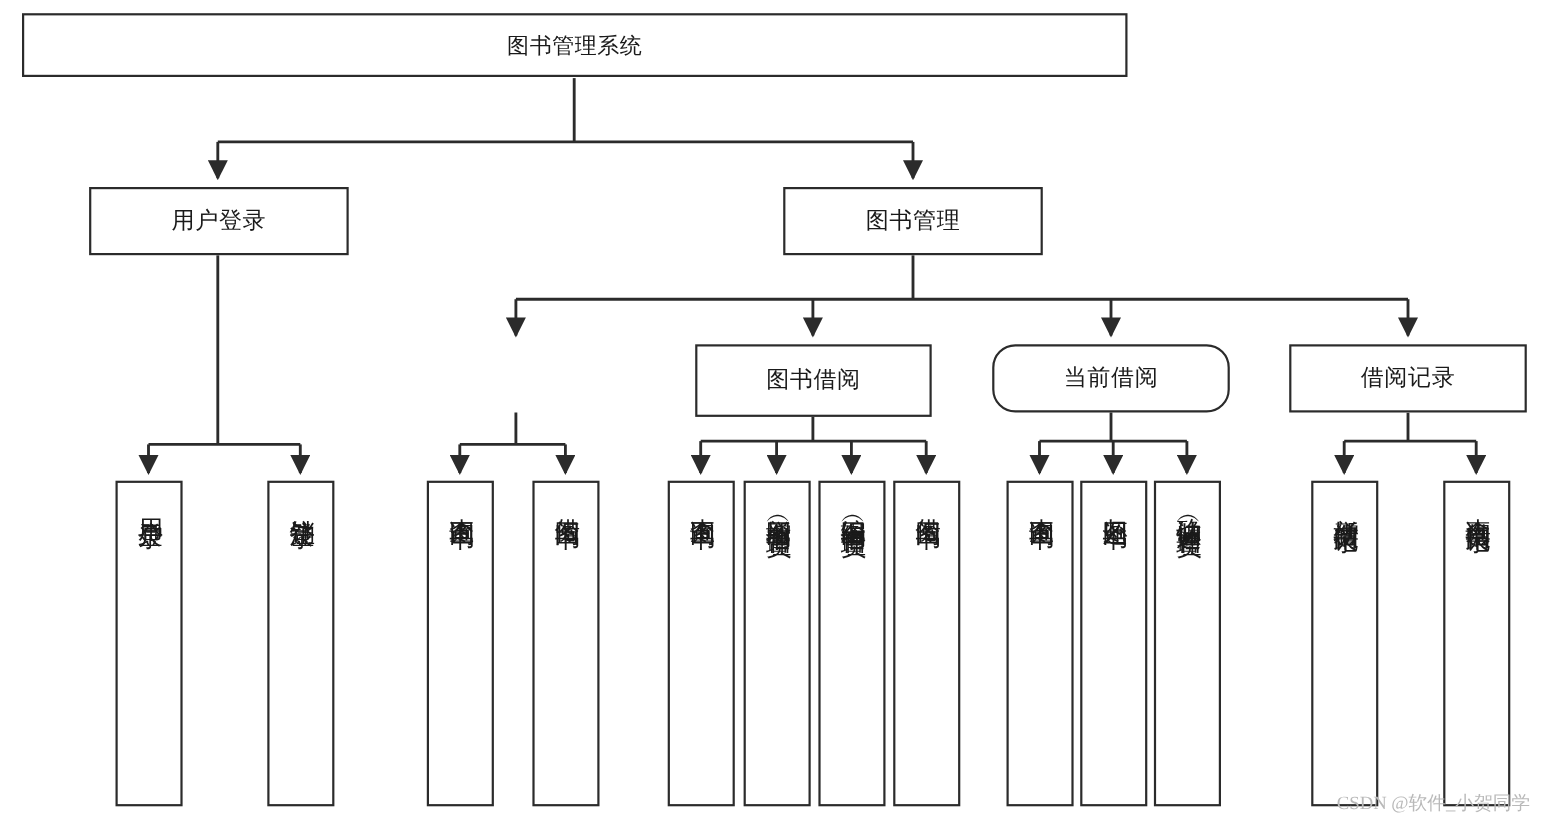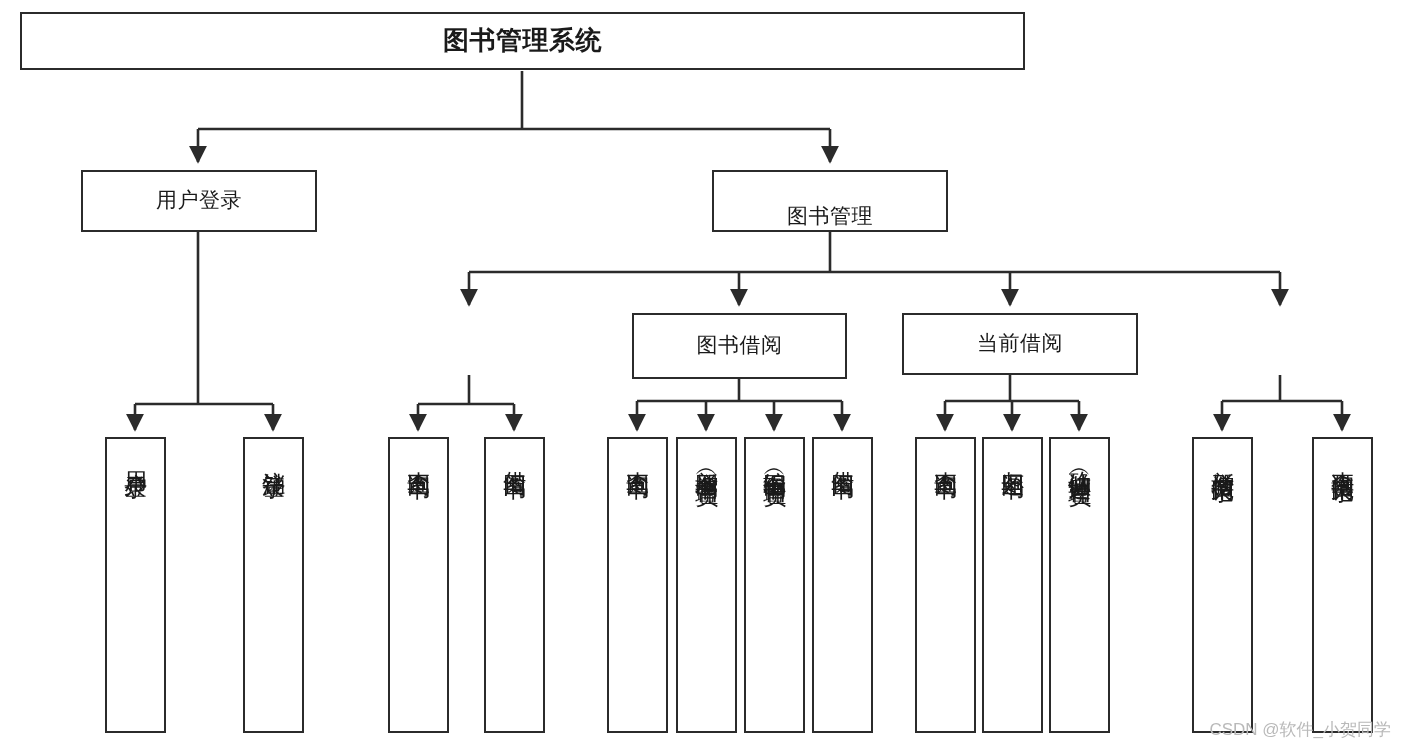--- a/index.html
+++ b/index.html
@@ -42,22 +42,21 @@
     text-align: center;
     line-height: 1.22;
     letter-spacing: 0.5px;
   }
   
   .node.h .lbl {
     font-size: 21px;
     white-space: nowrap;
   }
   .node.root .lbl {
-    font-size: 26px;
-    font-weight: bold;
+    font-size: 20px;
   }
   
   .node.v {
     align-items: flex-start;
     justify-content: center;
     padding-top: 14px;
   }
   .node.v .lbl {
     writing-mode: vertical-rl;
     text-orientation: upright;
@@ -67,21 +66,21 @@
     white-space: nowrap;
   }
   .watermark {
     position: absolute;
     right: 14px;
     bottom: 6px;
     font-size: 17px;
     color: #b9b9b9;
     white-space: nowrap;
     z-index: 5;
-    font-family: Liberation Sans, sans-serif;
+    font-family: Liberation Serif, serif;
   }
 </style>
 </head>
 <body>
 
 <div id="canvas">
 
   <svg id="edges" viewBox="0 0 1405 747" xmlns="http://www.w3.org/2000/svg">
     <defs>
       <marker id="arrow" viewBox="0 0 10 10" refX="9" refY="5" markerWidth="7" markerHeight="7" orient="auto-start-reverse">
@@ -133,33 +132,36 @@
   </svg>
 
   <div class="node h root" style="left:20px; top:12px; width:1005px; height:58px;">
     <span class="lbl">图书管理系统</span>
   </div>
 
   <div class="node h" style="left:81px; top:170px; width:236px; height:62px;">
     <span class="lbl">用户登录</span>
   </div>
 
-  <div class="node h" style="left:712px; top:170px; width:236px; height:62px;align-items:flex-end;">
+  <div class="node h" style="left:712px; top:170px; width:236px; height:62px;">
     <span class="lbl">图书管理</span>
   </div>
 
 
   <div class="node h" style="left:632px; top:313px; width:215px; height:66px;">
     <span class="lbl">图书借阅</span>
   </div>
 
-  <div class="node h" style="left:902px; top:313px; width:236px; height:62px;">
+  <div class="node h" style="left:902px; top:313px; width:216px; height:62px;border-radius:21px;">
     <span class="lbl">当前借阅</span>
   </div>
 
+  <div class="node h" style="left:1172px; top:313px; width:216px; height:62px;">
+    <span class="lbl">借阅记录</span>
+  </div>
 
   <div class="node v" style="left:105px; top:437px; width:61px; height:296px;">
     <span class="lbl">用户登录</span>
   </div>
 
   <div class="node v" style="left:243px; top:437px; width:61px; height:296px;">
     <span class="lbl">注销登录</span>
   </div>
 
   <div class="node v" style="left:388px; top:437px; width:61px; height:296px;">

